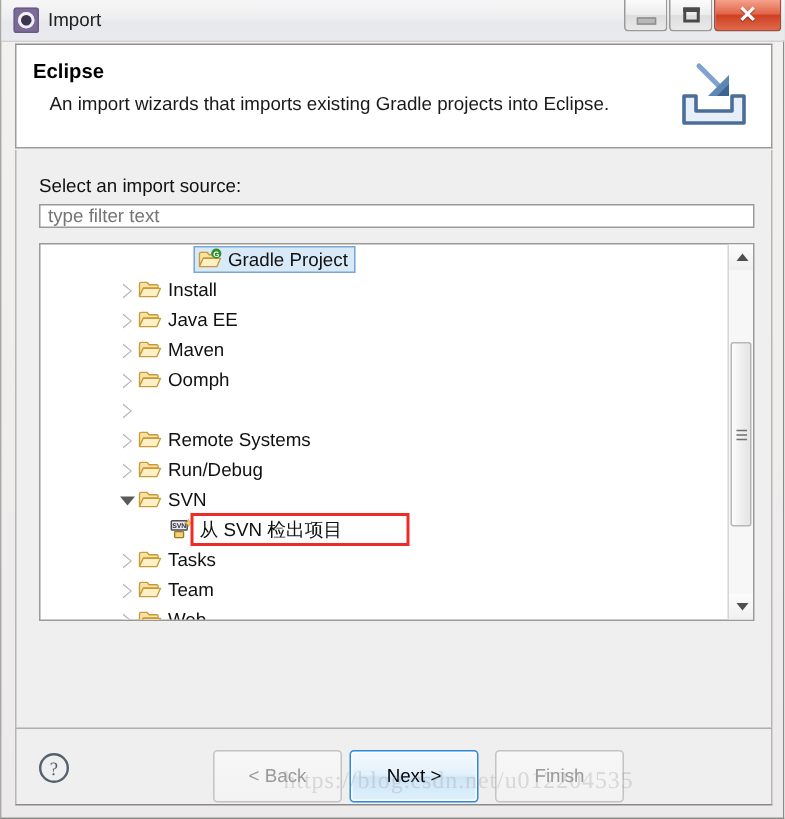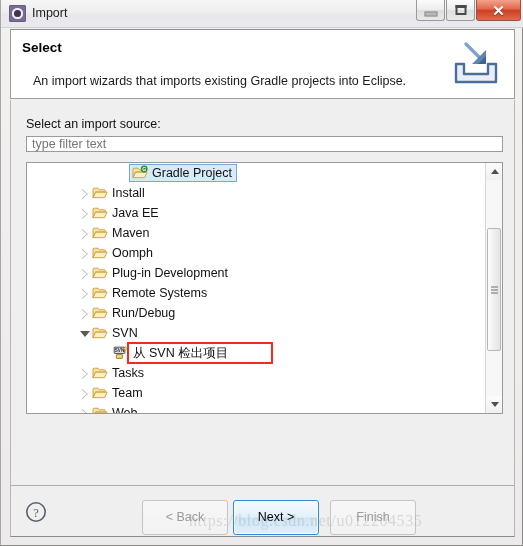--- a/index.html
+++ b/index.html
@@ -134,21 +134,21 @@
   }
   .banner-title {
     position: absolute;
     left: 11px; top: 10px;
     font-size: 13.5px;
     font-weight: bold;
     color: #000000;
   }
   .banner-desc {
     position: absolute;
-    left: 22px; top: 44px;
+    left: 22px; top: 32px;
     font-size: 12.5px;
     color: #1a1a1a;
     white-space: nowrap;
   }
   .banner-icon {
     position: absolute;
     right: 12px; top: 8px;
     width: 52px; height: 52px;
   }
 
@@ -405,21 +405,21 @@
       <div class="winbtn">
         <span class="g max-g"></span>
       </div>
       <div class="winbtn close">
         <span class="g close-g">✕</span>
       </div>
     </div>
   </div>
 
   <div class="banner">
-    <div class="banner-title">Select</div>
+    <div class="banner-title">Eclipse</div>
     <div class="banner-desc">An import wizards that imports existing Gradle projects into Eclipse.</div>
     <div class="banner-icon">
       <svg width="52" height="52" viewBox="0 0 52 52">
         <path d="M6 26 L6 44 L46 44 L46 26 L38 26 L38 36 L14 36 L14 26 Z" fill="#e8eff8" stroke="#4a6d99" stroke-width="2.4" stroke-linejoin="round"></path>
         <path d="M16 6 L34 24" stroke="#7fa3cc" stroke-width="3.4" stroke-linecap="round"></path>
         <path d="M36 26 L22 26 L36 12 Z" fill="#5d86b5"></path>
         <path d="M36 26 L28 26 L36 18 Z" fill="#3d648f"></path>
       </svg>
     </div>
   </div>
@@ -477,27 +477,20 @@
             <span style="display: inline-flex; align-items: center;">
               <span class="ico"><svg width="16" height="16" viewBox="0 0 16 16">
                   <path d="M1 4.2 C1 3.6 1.4 3.2 2 3.2 L6 3.2 L7.4 4.8 L12.4 4.8 C13 4.8 13.4 5.2 13.4 5.8 L13.4 7 L3.6 7 L1 12.6 Z" fill="#fbe3a8" stroke="#c99a35" stroke-width="0.9" stroke-linejoin="round"></path>
                   <path d="M3.5 7.2 L15 7.2 L12.6 12.7 L1 12.7 Z" fill="#fdf0c6" stroke="#c99a35" stroke-width="0.9" stroke-linejoin="round"></path>
                 </svg></span>
               <span class="row-label">Oomph</span>
             </span>
           </div>
           <div class="row">
             <span class="twisty collapsed"></span>
-            <span style="display: inline-flex; align-items: center;">
-              <span class="ico"><svg width="16" height="16" viewBox="0 0 16 16">
-                  <path d="M1 4.2 C1 3.6 1.4 3.2 2 3.2 L6 3.2 L7.4 4.8 L12.4 4.8 C13 4.8 13.4 5.2 13.4 5.8 L13.4 7 L3.6 7 L1 12.6 Z" fill="#fbe3a8" stroke="#c99a35" stroke-width="0.9" stroke-linejoin="round"></path>
-                  <path d="M3.5 7.2 L15 7.2 L12.6 12.7 L1 12.7 Z" fill="#fdf0c6" stroke="#c99a35" stroke-width="0.9" stroke-linejoin="round"></path>
-                </svg></span>
-              <span class="row-label">Plug-in Development</span>
-            </span>
           </div>
           <div class="row">
             <span class="twisty collapsed"></span>
             <span style="display: inline-flex; align-items: center;">
               <span class="ico"><svg width="16" height="16" viewBox="0 0 16 16">
                   <path d="M1 4.2 C1 3.6 1.4 3.2 2 3.2 L6 3.2 L7.4 4.8 L12.4 4.8 C13 4.8 13.4 5.2 13.4 5.8 L13.4 7 L3.6 7 L1 12.6 Z" fill="#fbe3a8" stroke="#c99a35" stroke-width="0.9" stroke-linejoin="round"></path>
                   <path d="M3.5 7.2 L15 7.2 L12.6 12.7 L1 12.7 Z" fill="#fdf0c6" stroke="#c99a35" stroke-width="0.9" stroke-linejoin="round"></path>
                 </svg></span>
               <span class="row-label">Remote Systems</span>
             </span>

